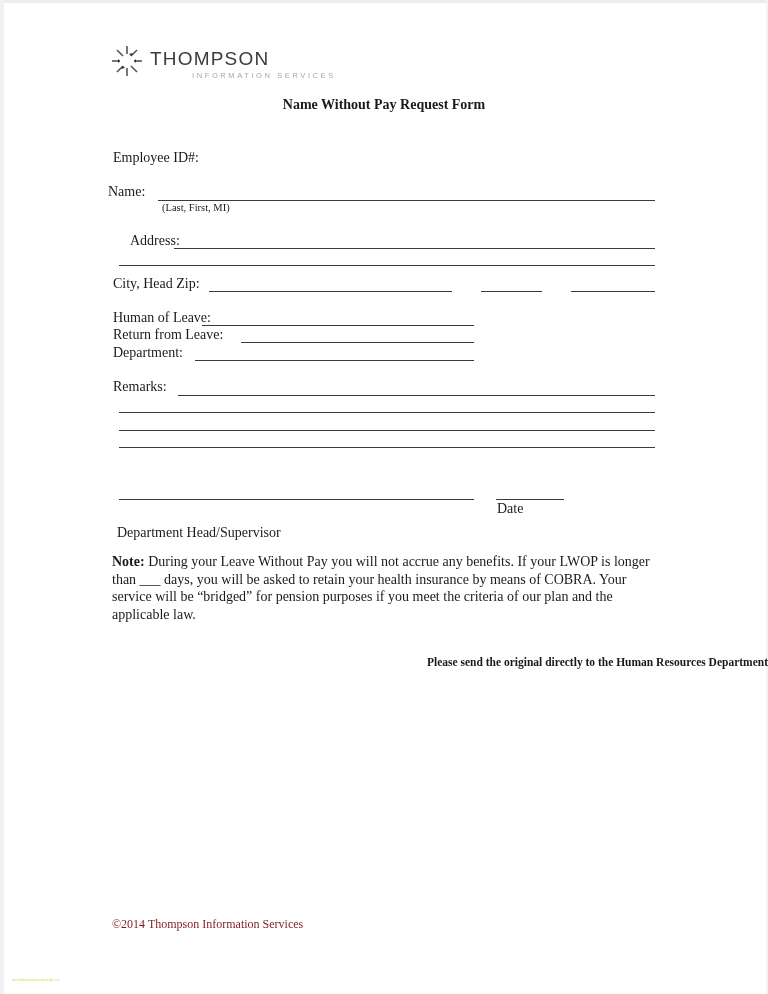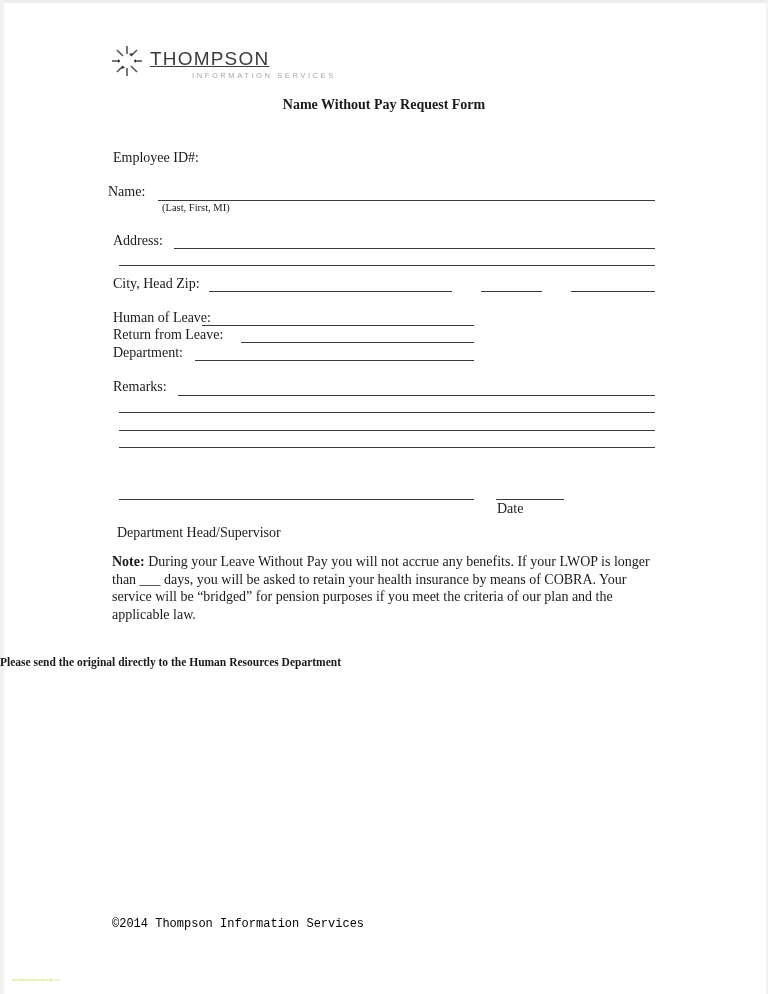--- a/index.html
+++ b/index.html
@@ -8,33 +8,33 @@
     background: #ffffff;
     font-family: "Liberation Serif", serif;
     color: #1a1a1a;
   }
   .page-edge-top { position:absolute; left:0; top:0; width:768px; height:3px; background:#ececec; }
   .page-edge-left { position:absolute; left:0; top:0; width:4px; height:994px; background:#f1f1f1; }
   .page-edge-right { position:absolute; right:0; top:0; width:2px; height:994px; background:#f4f4f4; }
 
   .logo { position:absolute; left:110px; top:44px; width:190px; height:40px; }
   .logo-mark { position:absolute; left:0; top:0; width:34px; height:34px; }
-  .logo-name { position:absolute; left:40px; top:4px; font-family:"Liberation Sans", sans-serif; font-size:19px; letter-spacing:1.2px; color:#3c3c3c;text-decoration:underline; }
+  .logo-name { position:absolute; left:40px; top:4px; font-family:"Liberation Sans", sans-serif; font-size:19px; letter-spacing:1.2px; color:#3c3c3c; }
   .logo-sub { position:absolute; left:41px; top:27px; font-family:"Liberation Sans", sans-serif; font-size:7.5px; letter-spacing:2.6px; color:#a6a6a6; white-space:nowrap;margin-left:41px; }
 
   .title { position:absolute; left:0; width:768px; top:97px; text-align:center; font-weight:bold; font-size:14px; }
 
   .lbl { position:absolute; font-size:14px; white-space:nowrap; }
   .hint { position:absolute; font-size:10.5px; white-space:nowrap; }
   .line { position:absolute; height:0; border-top:1px solid #3a3a3a; }
 
   .note { position:absolute; left:112px; top:553px; width:545px; font-size:14px; line-height:17.5px; }
   .note b { font-weight:bold; }
-  .footer-line { position:absolute; left:0; width:768px; top:656px; text-align:left; font-weight:bold; font-size:11.5px; }
-  .copyright { position:absolute; left:112px; top:917px; font-size:12px; color:#000000;font-family:Liberation Mono, monospace; }
+  .footer-line { position:absolute; left:0; width:768px; top:656px; text-align:right; font-weight:bold; font-size:11.5px; }
+  .copyright { position:absolute; left:112px; top:917px; font-size:12px; color:#7f1d1d; }
   .watermark { position:absolute; left:12px; top:977px; font-family:"Liberation Sans", sans-serif; font-size:4px; color:#d6dc6a; white-space:nowrap; }
 </style>
 </head>
 <body>
 
 <div class="page-edge-top"></div>
 <div class="page-edge-left"></div>
 <div class="page-edge-right"></div>
 
 <div class="logo">
@@ -61,21 +61,21 @@
 </div>
 
 <div class="title">Name Without Pay Request Form</div>
 
 <div class="lbl" style="left:113px; top:150px;">Employee ID#:</div>
 
 <div class="lbl" style="left:108px; top:184px;">Name:</div>
 <div class="line" style="left:158px; top:200px; width:497px;"></div>
 <div class="hint" style="left:162px; top:202px;">(Last, First, MI)</div>
 
-<div class="lbl" style="left:113px; top:233px;">Address:</div>
+<div class="lbl" style="left:130px; top:233px;">Address:</div>
 <div class="line" style="left:174px; top:248px; width:481px;"></div>
 <div class="line" style="left:119px; top:265px; width:536px;"></div>
 
 <div class="lbl" style="left:113px; top:276px;">City, Head Zip:</div>
 <div class="line" style="left:209px; top:291px; width:243px;"></div>
 <div class="line" style="left:481px; top:291px; width:61px;"></div>
 <div class="line" style="left:571px; top:291px; width:84px;"></div>
 
 <div class="lbl" style="left:113px; top:310px;">Human of Leave:</div>
 <div class="line" style="left:202px; top:325px; width:272px;"></div>

